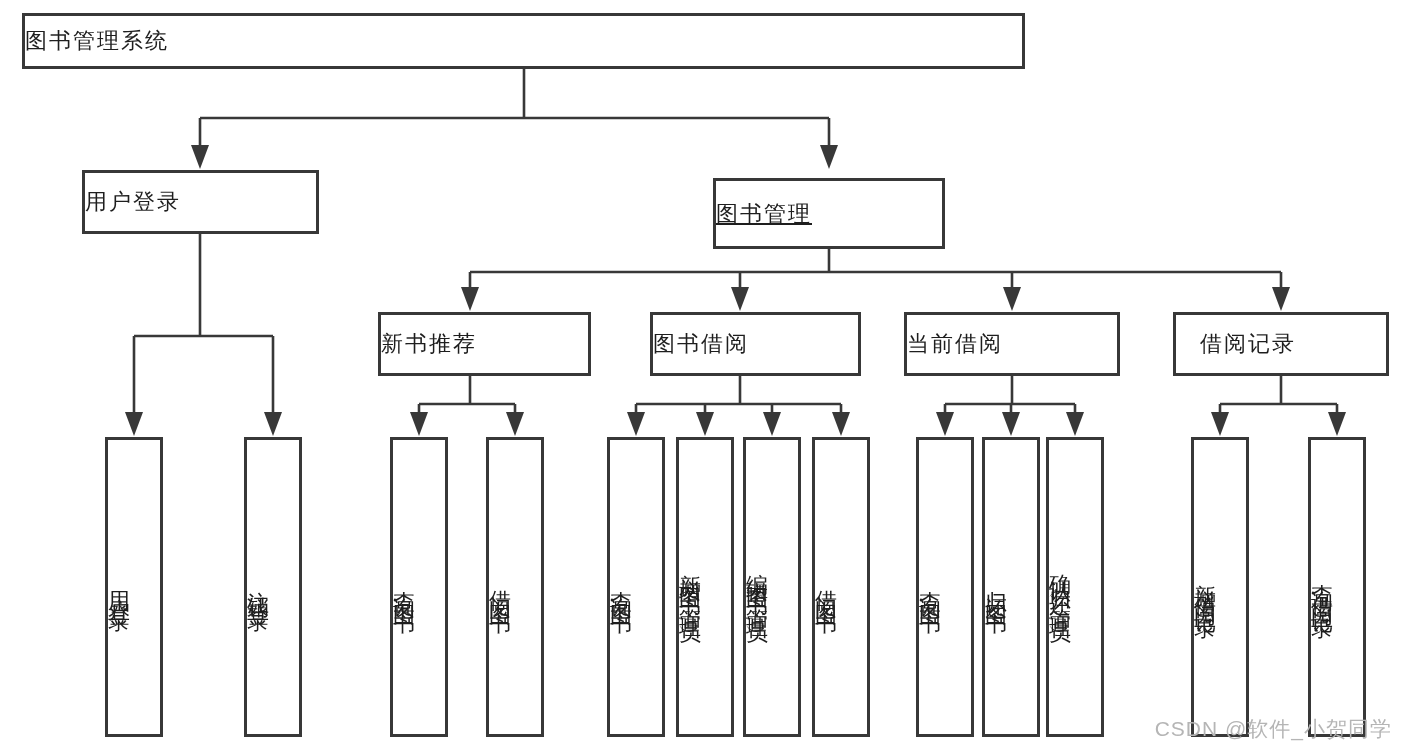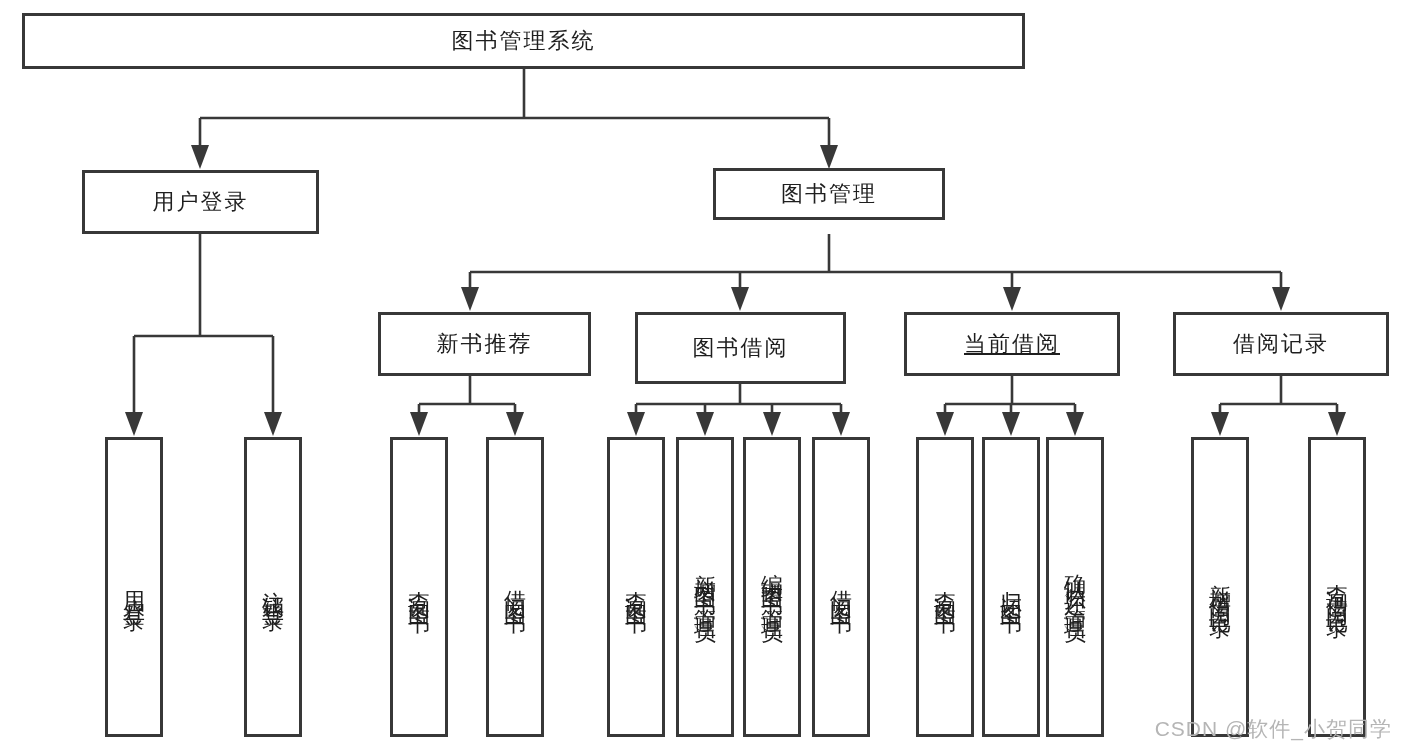--- a/index.html
+++ b/index.html
@@ -16,21 +16,21 @@
     left: 0; top: 0;
     width: 1405px; height: 747px;
   }
   .node {
     position: absolute;
     background: #ffffff;
     border: 3px solid #383838;
     box-sizing: border-box;
     display: flex;
     align-items: center;
-    justify-content: center;
+    justify-content: flex-start;
     color: #1e1e1e;
     font-size: 22px;
     line-height: 1;
   }
   .node.hbox span {
     letter-spacing: 2px;
     white-space: nowrap;
   }
   .node.vbox {
     width: 58px;
@@ -103,34 +103,34 @@
     </g>
   </svg>
 
   <div class="node hbox" style="left:22px; top:13px; width:1003px; height:56px;">
     <span>图书管理系统</span>
   </div>
 
   <div class="node hbox" style="left:82px; top:170px; width:237px; height:64px;">
     <span>用户登录</span>
   </div>
-  <div class="node hbox" style="left:713px; top:168px; width:232px; height:52px;">
+  <div class="node hbox" style="left:713px; top:178px; width:232px; height:71px;text-decoration:underline;">
     <span>图书管理</span>
   </div>
 
   <div class="node hbox" style="left:378px; top:312px; width:213px; height:64px;">
     <span>新书推荐</span>
   </div>
-  <div class="node hbox" style="left:635px; top:312px; width:211px; height:72px;">
+  <div class="node hbox" style="left:650px; top:312px; width:211px; height:64px;">
     <span>图书借阅</span>
   </div>
-  <div class="node hbox" style="left:904px; top:312px; width:216px; height:64px;text-decoration:underline;">
+  <div class="node hbox" style="left:904px; top:312px; width:216px; height:64px;">
     <span>当前借阅</span>
   </div>
-  <div class="node hbox" style="left:1173px; top:312px; width:216px; height:64px;">
+  <div class="node hbox" style="left:1173px; top:312px; width:216px; height:64px;padding-left:24px;">
     <span>借阅记录</span>
   </div>
 
   <div class="node vbox" style="left:105px;">
     <span>用户登录</span>
   </div>
   <div class="node vbox" style="left:244px;">
     <span>注销登录</span>
   </div>
 

